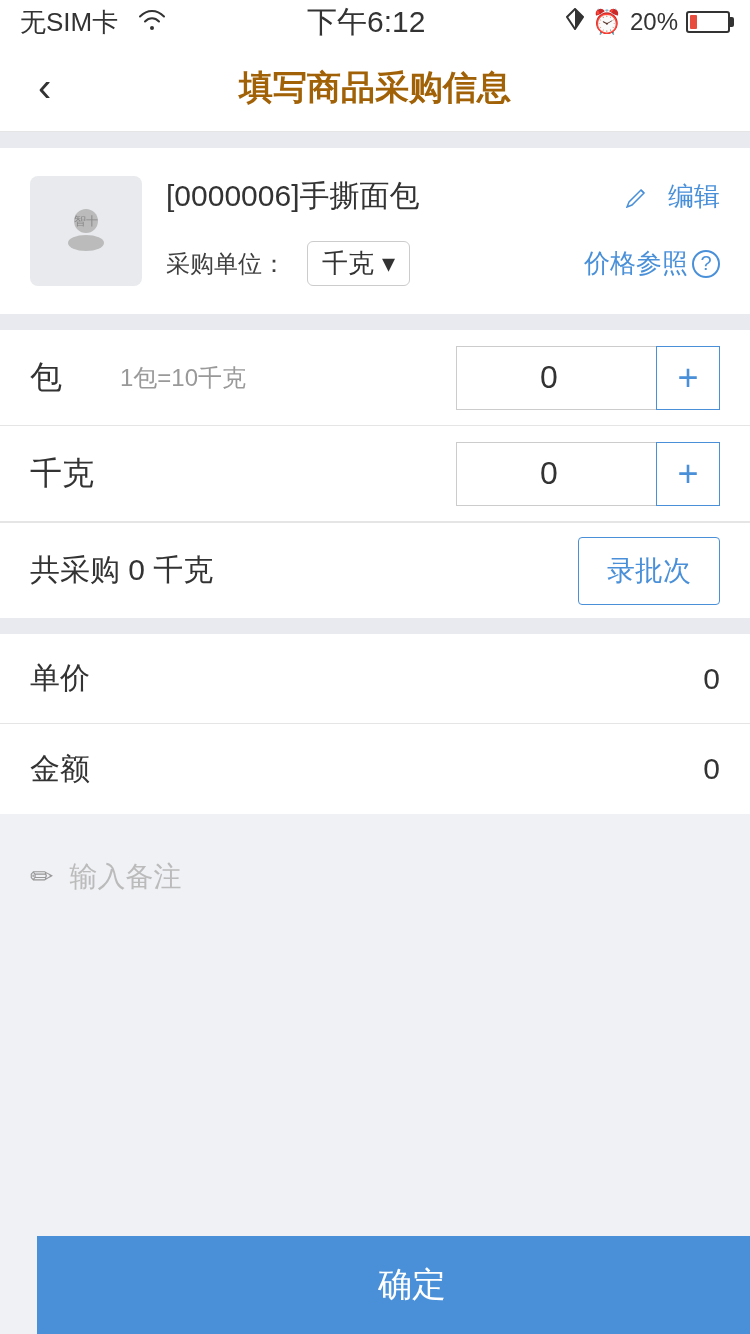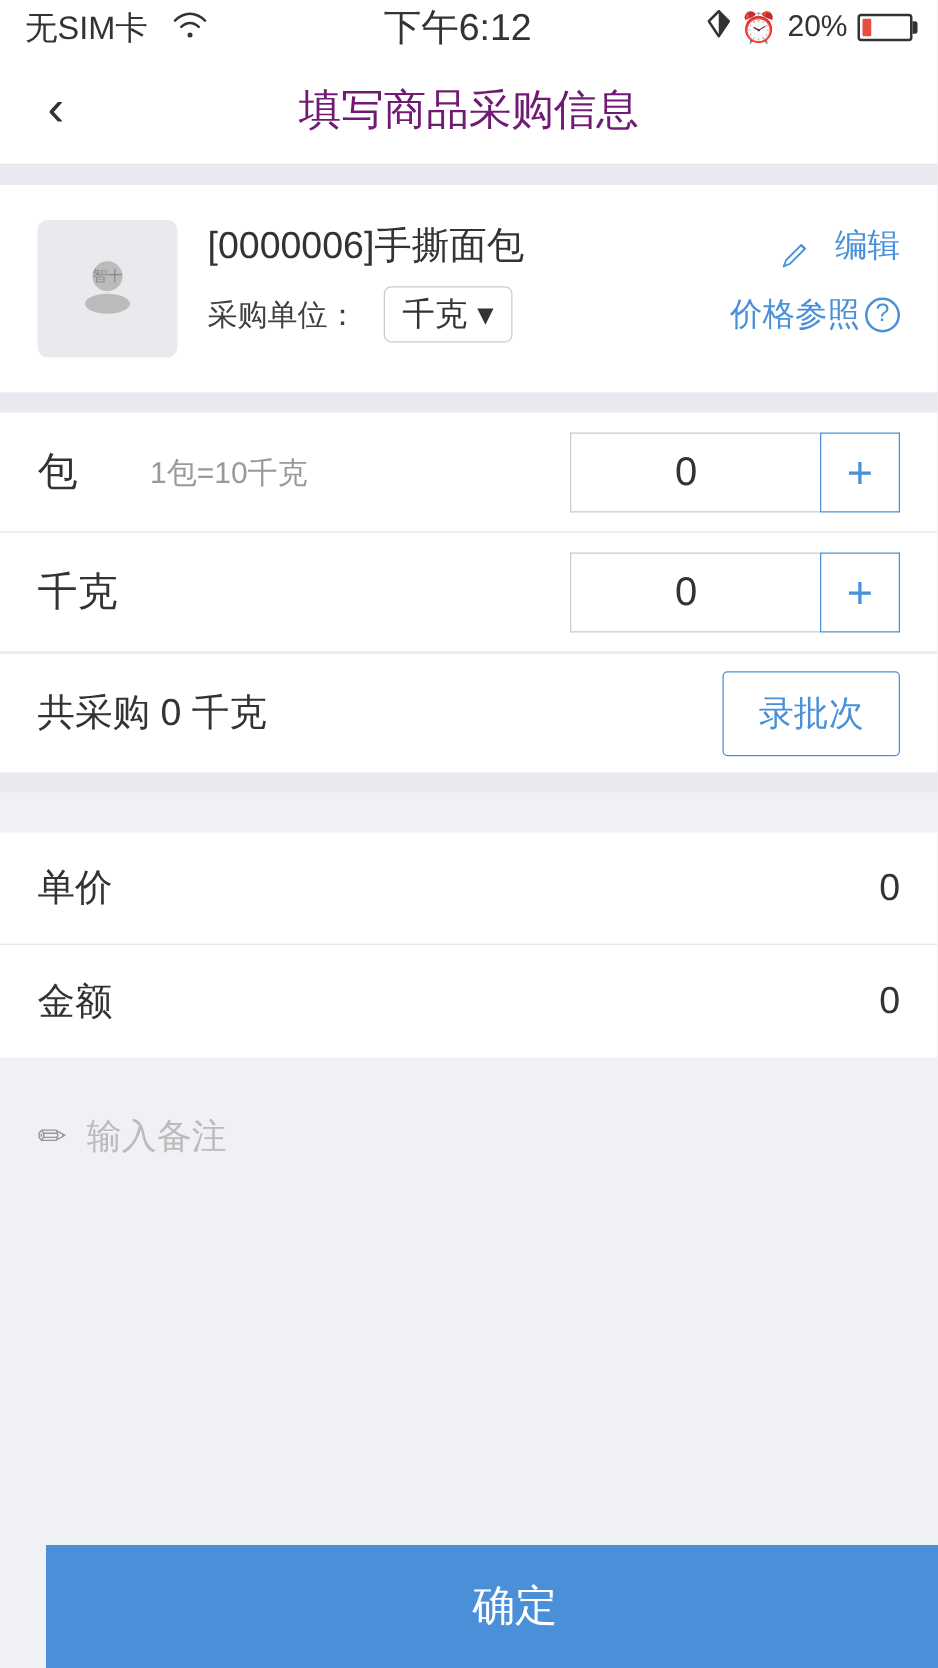--- a/index.html
+++ b/index.html
@@ -68,22 +68,22 @@
     .nav-back {
       position: absolute;
       left: 28px;
       font-size: 40px;
       color: #333;
       cursor: pointer;
       padding: 10px;
     }
     .nav-title {
       font-size: 34px;
-      font-weight: 400;
-      color: #701a75;
+      font-weight: 700;
+      color: #a16207;
     }
 
     
     .divider { height: 16px; background: #e8eaf0; }
 
     
     .product-card {
       background: #fff;
       padding: 28px 30px;
       display: flex;
@@ -104,28 +104,28 @@
       font-size: 26px;
       color: #888;
       text-align: center;
       line-height: 1.2;
     }
     .product-info { flex: 1; }
     .product-name-row {
       display: flex;
       align-items: center;
       justify-content: space-between;
-      margin-bottom: 12px;
+      margin-bottom: 24px;
     }
     .product-name { font-size: 30px; color: #333; font-weight: 400; }
     .edit-btn {
       color: #4a90d9;
       font-size: 26px;
       display: flex;
-      align-items: flex-end;
+      align-items: center;
       gap: 20px;
       cursor: pointer;
     }
     .unit-row {
       display: flex;
       align-items: center;
       justify-content: space-between;
     }
     .unit-label { font-size: 24px; color: #404040; }
     .unit-select {
@@ -225,21 +225,21 @@
       border: 1px solid #4a90d9;
       color: #4a90d9;
       background: #fff;
       padding: 14px 28px;
       font-size: 28px;
       border-radius: 4px;
       cursor: pointer;
     }
 
     
-    .price-section { background: #fff; margin-top: 32px; }
+    .price-section { background: #fff; margin-top: 0; }
     .price-row {
       display: flex;
       align-items: center;
       justify-content: space-between;
       padding: 0 30px;
       height: 90px;
       border-bottom: 1px solid #e5e5e5;
     }
     .price-row:last-child { border-bottom: none; }
     .price-row-label { font-size: 30px; color: #333; }

